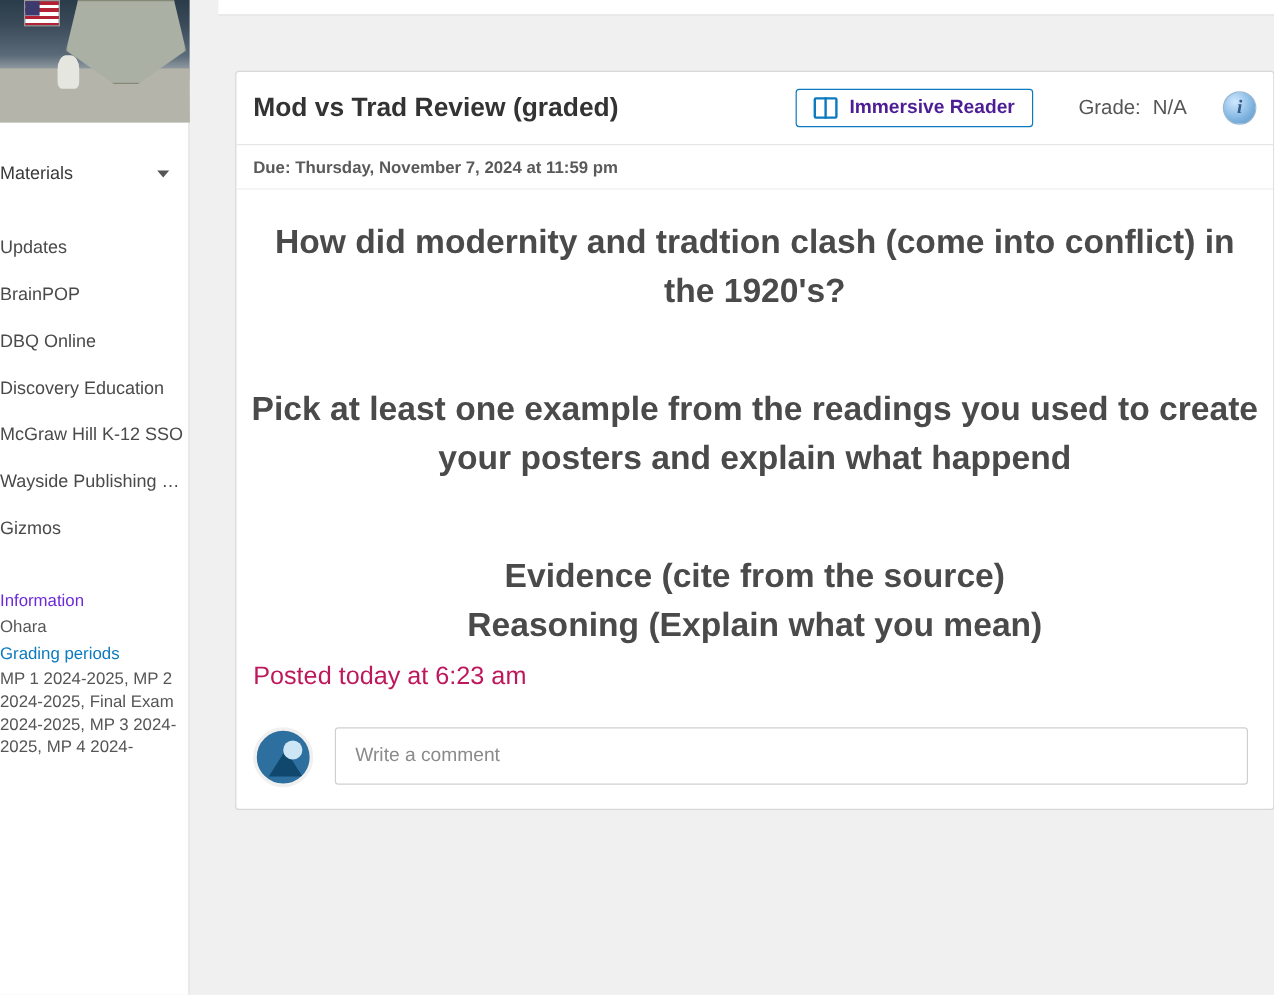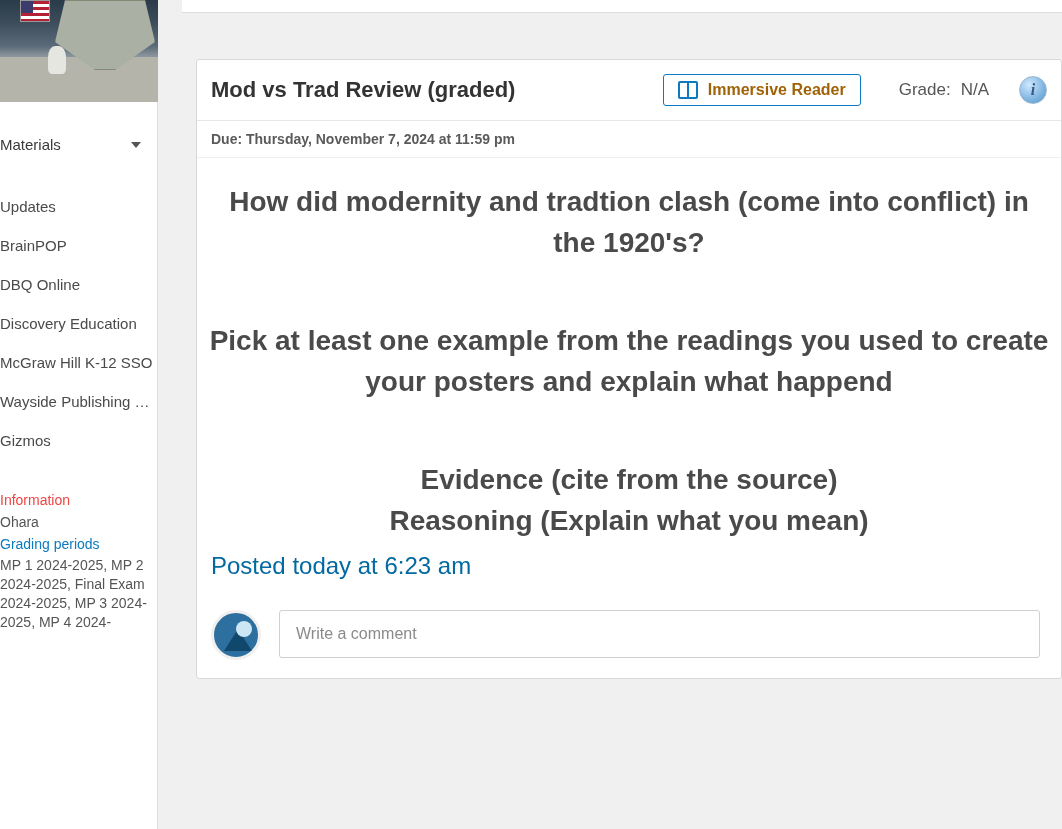--- a/index.html
+++ b/index.html
@@ -44,21 +44,21 @@
     padding:10px 10px 10px 0; font-size:15px; color:#3a3a3a; font-weight:500;
     cursor:pointer;
   }
   .nav-header .caret{width:0;height:0;border-left:5px solid transparent;border-right:5px solid transparent;border-top:6px solid #555;margin-right:6px;}
   .nav-list{list-style:none;}
   .nav-list li{
     padding:11px 0 11px 0; font-size:15px; color:#4a4a4a; cursor:pointer;
     white-space:nowrap; overflow:hidden; text-overflow:ellipsis;
   }
   .info-section{padding:8px 0 0 0;}
-  .info-heading{font-size:14px;color:#ef4444;font-weight:500;margin-bottom:6px;}
+  .info-heading{font-size:14px;color:#6d28d9;font-weight:500;margin-bottom:6px;}
   .info-teacher{font-size:14px;color:#555;margin-bottom:6px;}
   .info-link{font-size:14px;color:#0b7abf;margin-bottom:4px;cursor:pointer;}
   .info-periods{font-size:14px;color:#555;line-height:1.35;}
 
   .main {
     flex:1; display:flex; flex-direction:column; min-width:0;
   }
   .topbar{
     height:13px; background:#fff; border-bottom:1px solid #ddd;
   }
@@ -72,21 +72,21 @@
   .card-header{
     display:flex; align-items:center; padding:14px 14px;
     border-bottom:1px solid #e6e6e6;
   }
   .assignment-title{
     font-size:22px; font-weight:700; color:#333; flex:1;
   }
   .immersive-btn{
     display:flex; align-items:center; gap:10px;
     border:1px solid #0b7abf; border-radius:3px;
-    padding:6px 14px; color:#a16207; font-weight:700;
+    padding:6px 14px; color:#4c1d95; font-weight:700;
     font-size:16px; cursor:pointer; background:#fff;
   }
   .immersive-icon{width:20px;height:18px;display:inline-block;position:relative;border:2px solid #0b7abf;border-radius:2px;}
   .immersive-icon::before{content:"";position:absolute;left:50%;top:-2px;bottom:-2px;width:2px;background:#0b7abf;transform:translateX(-50%);}
   .grade-wrap{display:flex;align-items:center;gap:10px;margin-left:14px;color:#555;font-size:17px;}
   .grade-na{color:#555;}
   .info-circle{
     width:28px;height:28px;border-radius:50%;
     background:radial-gradient(circle at 35% 30%, #cfe8ff, #7fb4e0 60%, #5a92c4);
     border:1px solid #9bb9d2;
@@ -100,21 +100,21 @@
   }
   .body-text{
     padding:24px 10px 10px 10px;
   }
   .body-text p{
     font-size:28px; font-weight:700; color:#4a4a4a; text-align:center;
     line-height:1.45;
   }
   .body-text .spacer{height:58px;}
   .posted{
-    padding:0 14px 18px 14px; font-size:24px; color:#0369a1;
+    padding:0 14px 18px 14px; font-size:21px; color:#be185d;
   }
   .comment-row{
     display:flex; align-items:flex-start; gap:18px; padding:12px 21px 18px 14px;
   }
   .avatar{
     width:50px;height:50px;border-radius:50%;
     background:#2d6f9e; position:relative; overflow:hidden;
     border:3px solid #f0f0f0;
   }
   .avatar::before{content:"";position:absolute;left:10px;bottom:6px;width:0;height:0;

